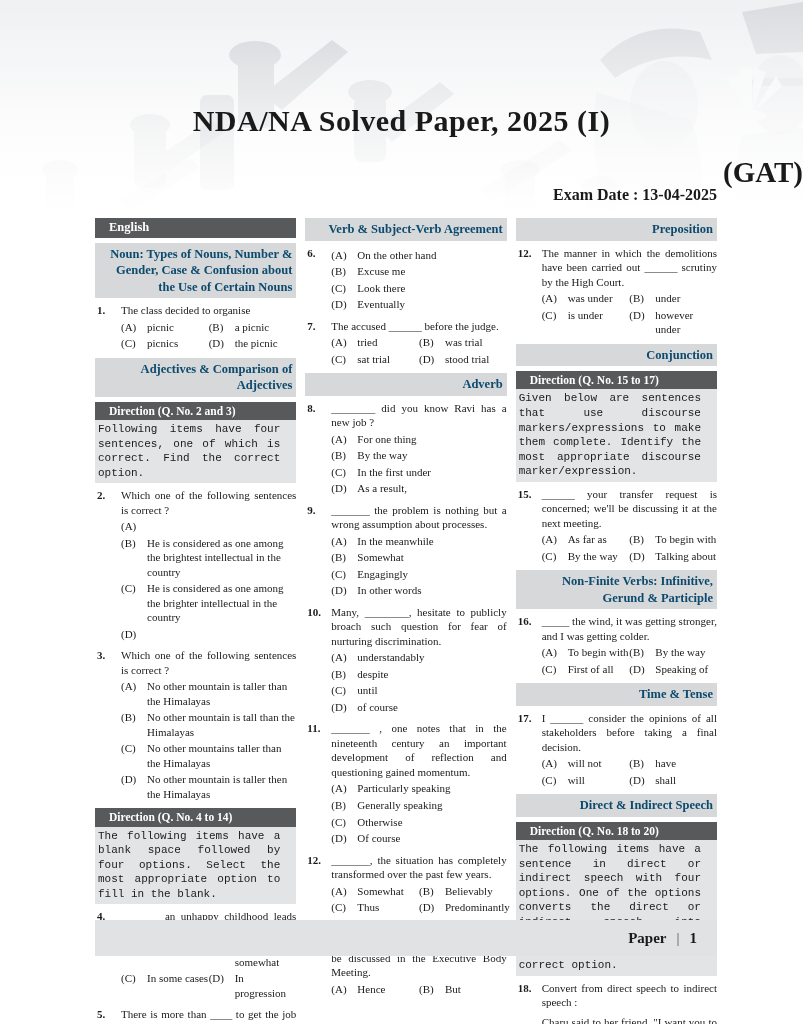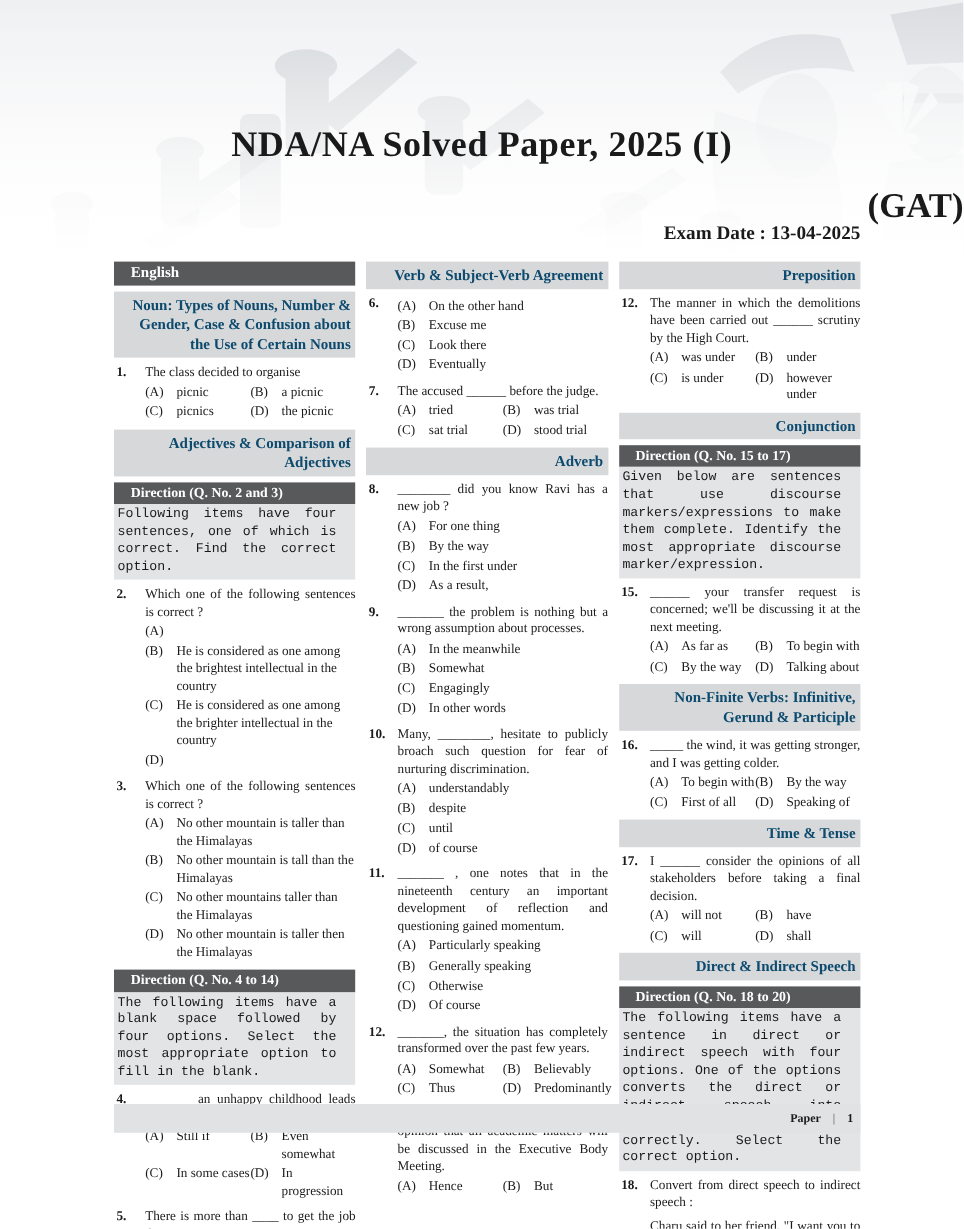--- a/index.html
+++ b/index.html
@@ -49,23 +49,23 @@
   .qtext{text-align:justify;}
   .passage{margin-top:5px;text-align:justify;}
   .opts{margin-top:2px;}
   .opts.grid{display:grid;grid-template-columns:50% 50%;row-gap:2px;}
   .opts.list .opt{margin-top:2px;}
   .opt{display:flex;}
   .opt-label{flex:0 0 26px;}
   .opt-text{flex:1 1 auto;text-align:left;}
   
   .footer-bar{
-    position:absolute;top:920px;left:95px;width:622px;height:24px;z-index:3;
+    position:absolute;top:920px;left:95px;width:622px;height:36px;z-index:3;
     background:#e1e2e4;display:flex;justify-content:flex-end;align-items:center;
-    padding-right:6px;box-sizing:border-box;font-size:10px;
+    padding-right:20px;box-sizing:border-box;font-size:15px;
   }
   .footer-bar .fb{font-weight:bold;}
   .footer-bar .sep{margin:0 10px;color:#555;}
 </style>
 </head>
 <body>
 
 <div class="banner">
   <svg width="803" height="215" viewBox="0 0 803 215">
     <defs>

